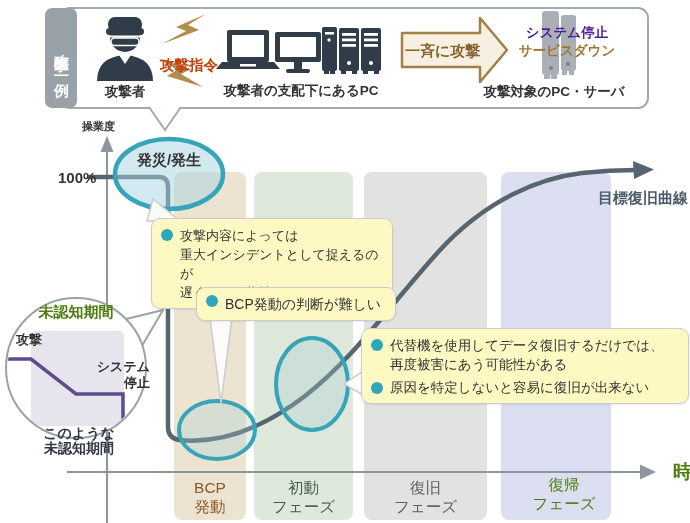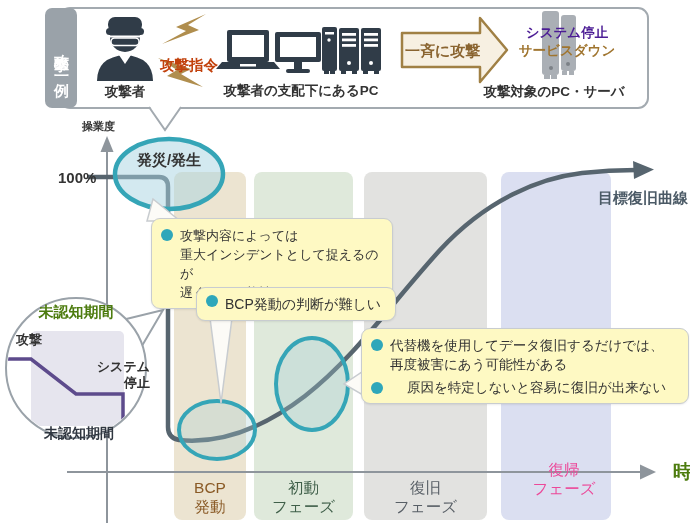--- a/index.html
+++ b/index.html
@@ -171,44 +171,45 @@
 </div>
 
 <div class="abs callout" style="left:361px;top:322px;width:308px;flex-direction:column;gap:4px;margin-top:6px;">
   <span style="display:flex;gap:7px;align-items:flex-start;">
     <span class="bullet"></span>
     <span class="txt" style="font-size:13.5px;">
       <span style="display:block;">代替機を使用してデータ復旧するだけでは、</span>
       <span style="display:block;">再度被害にあう可能性がある</span>
     </span>
   </span>
-  <span style="display:flex;gap:24px;align-items:center;">
+  <span style="display:flex;gap:7px;align-items:center;">
     <span class="bullet" style="margin-top:0;"></span>
     <span class="txt" style="font-size:13.5px;">原因を特定しないと容易に復旧が出来ない</span>
   </span>
 </div>
 
 <div class="abs ctr phase" style="left:174px;top:478px;width:72px;color:#8a5a26;">
   <span style="display:block;">BCP</span>
   <span style="display:block;">発動</span>
 </div>
 <div class="abs ctr phase" style="left:254px;top:478px;width:99px;color:#3f5f49;">
   <span style="display:block;">初動</span>
   <span style="display:block;">フェーズ</span>
 </div>
 <div class="abs ctr phase" style="left:364px;top:478px;width:123px;color:#585f66;">
   <span style="display:block;">復旧</span>
   <span style="display:block;">フェーズ</span>
 </div>
-<div class="abs ctr phase" style="left:501px;top:460px;width:126px;color:#ec4899;">
+<div class="abs ctr phase" style="left:501px;top:475px;width:126px;color:#4d7c0f;">
   <span style="display:block;">復帰</span>
   <span style="display:block;">フェーズ</span>
 </div>
 
 <div class="abs ctr lbl" style="left:26px;top:303px;width:100px;font-size:15px;font-weight:bold;color:#4d7c0f;">未認知期間</div>
 <div class="abs lbl" style="left:16px;top:331px;font-size:13px;font-weight:600;">攻撃</div>
 <div class="abs lbl" style="left:94px;top:358px;width:56px;text-align:right;font-size:13px;font-weight:600;">システム</div>
 <div class="abs lbl" style="left:94px;top:374px;width:56px;text-align:right;font-size:13px;font-weight:600;">停止</div>
 <div class="abs ctr inset-note" style="left:18px;top:426px;width:122px;">
+  <span style="display:block;">このような</span>
   <span style="display:block;">未認知期間</span>
 </div>
 
 </div>
 
 </body></html>

